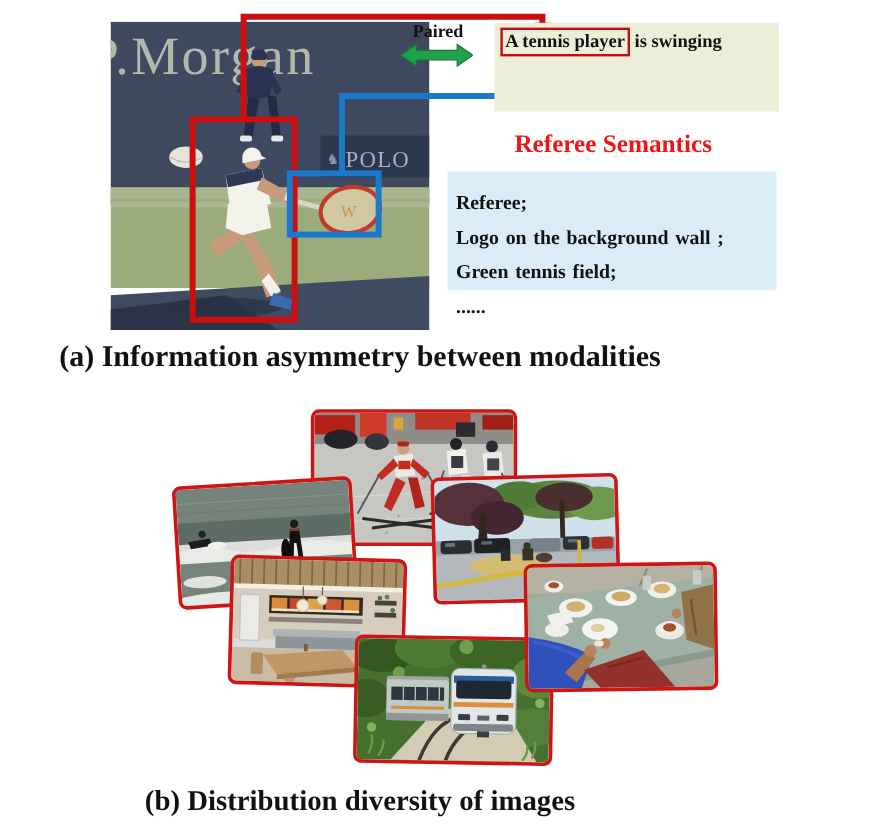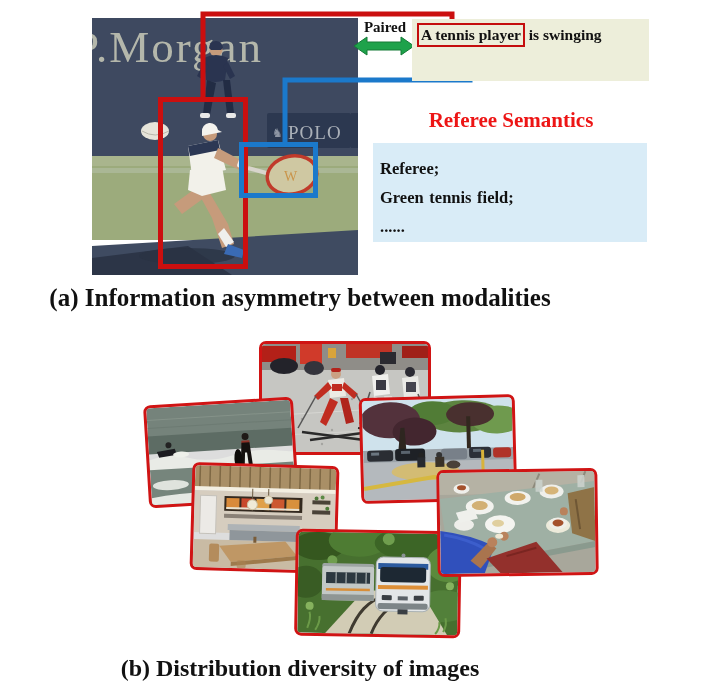--- a/index.html
+++ b/index.html
@@ -7,24 +7,24 @@
         font-family:"Liberation Serif",serif;overflow:hidden;}
   svg{display:block;}
 
   
   .tennis-photo{position:absolute;left:92px;top:18px;width:266px;height:257px;overflow:hidden;}
   .bbox{position:absolute;pointer-events:none;box-sizing:border-box;}
   .player-bbox{left:158px;top:97px;width:90px;height:172px;border:5px solid #cb0f0f;}
   .racket-bbox{left:239px;top:142px;width:79px;height:56px;border:5px solid #1b79cb;}
   .connector-overlay{position:absolute;left:0;top:0;pointer-events:none;}
 
-  .paired-wrap{position:absolute;left:354px;top:19px;width:62px;text-align:center;}
+  .paired-wrap{position:absolute;left:334px;top:19px;width:62px;text-align:center;}
   .paired-label{font-weight:bold;font-size:15px;color:#111;line-height:17px;}
 
-  .sentence-box{position:absolute;left:412px;top:19px;width:237px;height:62px;
+  .sentence-box{position:absolute;left:412px;top:19px;width:237px;height:74px;
     background:#edeeda;font-weight:bold;font-size:15.5px;line-height:25px;
     padding:3px 0 0 5px;box-sizing:border-box;color:#111;}
   .wordbox{display:inline-block;padding:0 2px;line-height:20px;}
   .wordbox.red{border:2.5px solid #c40d0d;}
   .wordbox.blue{border:2.5px solid #1b79cb;}
 
   .missing-title{position:absolute;left:373px;top:108px;width:276px;text-align:center;
     color:#ed1515;font-weight:bold;font-size:21px;}
   .missing-box{position:absolute;left:373px;top:143px;width:274px;height:99px;
     background:#d9ecf7;box-sizing:border-box;padding:11px 7px 0 7px;
@@ -118,20 +118,21 @@
       </svg>
     </div>
 
     <div class="sentence-box">
       <div><span class="wordbox red">A tennis player</span><span> is swinging</span></div>
     </div>
 
     <div class="missing-title">Referee Semantics</div>
     <div class="missing-box">
       <div>Referee;</div>
+      <div>Logo on the background wall ;</div>
       <div>Green tennis field;</div>
       <div>......</div>
     </div>
 
     <div class="caption caption-a">(a) Information asymmetry between modalities</div>
   </div>
 
   <div>
 
     <div class="photo-card card-ski">

